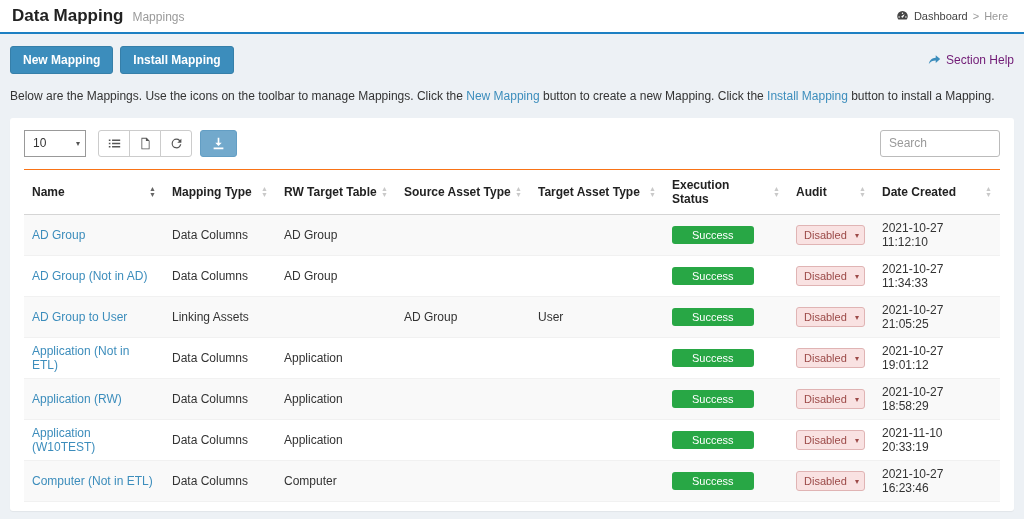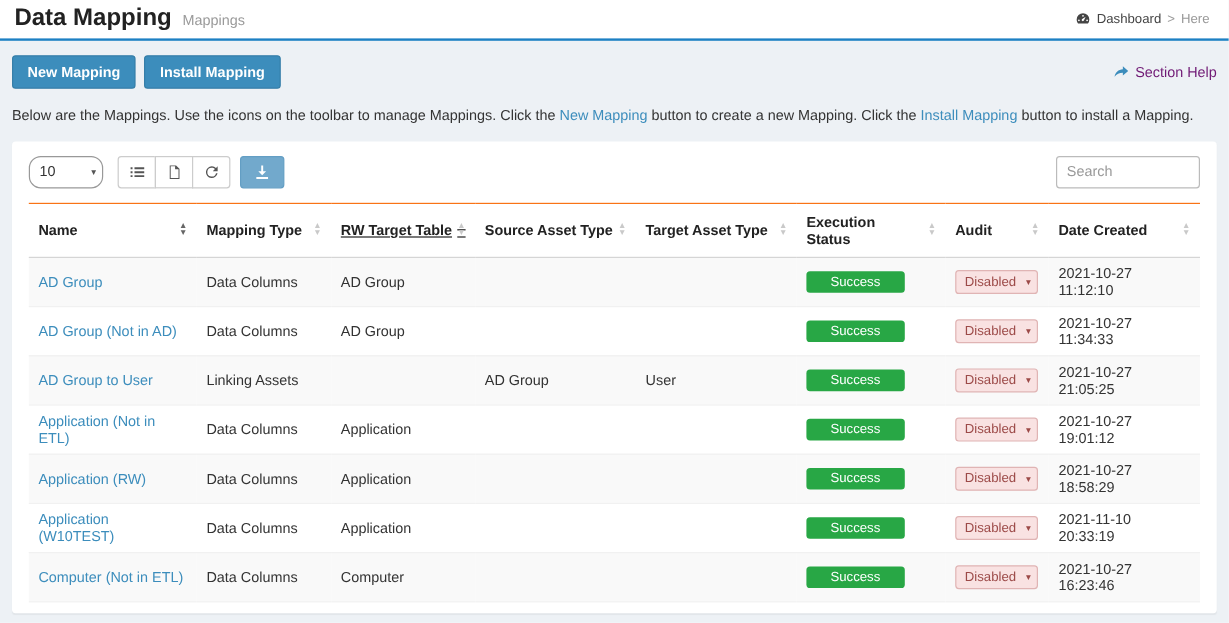--- a/index.html
+++ b/index.html
@@ -12,21 +12,21 @@
   }
   
   .top-header {
     background: #fff;
     border-bottom: 2px solid #1d80c3;
     display: flex; justify-content: space-between; align-items: center;
     padding: 6px 16px 7px 12px;
     height: 34px;
   }
   .title-wrap { display: flex; align-items: baseline; gap: 9px; }
-  .page-title { font-size: 20px; font-weight: bold; color: #222; }
+  .page-title { font-size: 17px; font-weight: bold; color: #222; }
   .page-subtitle { font-size: 12px; color: #9a9a9a; }
   .breadcrumb { display: flex; align-items: center; gap: 5px; font-size: 11px; color: #444; justify-content: flex-end; }
   .bc-icon svg { width: 13px; height: 13px; fill: #444; display: block; }
   .bc-link { color: #444; text-decoration: none; cursor: pointer; }
   .bc-sep, .bc-current { color: #999; }
   
   .content { padding: 12px 10px 0; }
   .actions-row { display: flex; align-items: center; gap: 7px; }
   .btn-primary {
     background: #3c8dbc; color: #fff; border: 1px solid #367fa9;
@@ -44,21 +44,21 @@
   
   .panel {
     background: #fff; margin-top: 13px; padding: 12px 14px 9px;
     border-radius: 3px; box-shadow: 0 1px 1px rgba(0,0,0,0.05);
   }
   .panel-toolbar { display: flex; align-items: center; }
   .page-size-wrap { position: relative; display: inline-block; }
   .page-size-wrap select {
     appearance: none; -webkit-appearance: none;
     height: 27px; width: 62px; font-size: 12px; color: #333;
-    border: 1px solid #999; border-radius: 10px; padding: 0 12px 0 8px;
+    border: 1px solid #999; border-radius: 0; padding: 0 12px 0 8px;
     background: #fff; font-family: inherit; cursor: pointer;
   }
   .sel-caret {
     position: absolute; right: 6px; top: 50%; transform: translateY(-50%);
     font-size: 8px; color: #555; pointer-events: none;
   }
   .btn-group { display: flex; margin-left: 12px; }
   .btn-group button {
     width: 32px; height: 27px; background: #fff; border: 1px solid #ccc;
     display: flex; align-items: center; justify-content: center;
@@ -80,21 +80,21 @@
   .search-input::placeholder { color: #999; }
   
   .data-table { width: 100%; border-collapse: collapse; margin-top: 12px; font-size: 12px; }
   .data-table th {
     text-align: left; font-weight: bold; color: #222;
     padding: 8px 8px; border-top: 1px solid #f97316; border-bottom: 1px solid #d5d5d5;
   }
   .th-inner { display: flex; align-items: center; justify-content: space-between; gap: 4px; }
   .data-table th:nth-child(1) { width: 140px; }
   .data-table th:nth-child(2) { width: 112px; }
-  .data-table th:nth-child(3) { width: 120px; text-decoration: underline; }
+  .data-table th:nth-child(3) { width: 120px; }
   .data-table th:nth-child(4) { width: 134px; }
   .data-table th:nth-child(5) { width: 134px; }
   .data-table th:nth-child(6) { width: 124px; }
   .data-table th:nth-child(7) { width: 86px; }
   .sort-icon { display: inline-flex; flex-direction: column; align-items: center; }
   .sort-icon i { font-style: normal; font-size: 7px; line-height: 6px; color: #c9c9c9; }
   .sort-icon.sorted i { color: #666; }
   .data-table td { padding: 6px 8px; border-bottom: 1px solid #f1f1f1; color: #333; }
   .data-table tbody tr:nth-child(odd) { background: #f9f9f9; }
   .row-link { color: #3c8dbc; text-decoration: none; cursor: pointer; }

